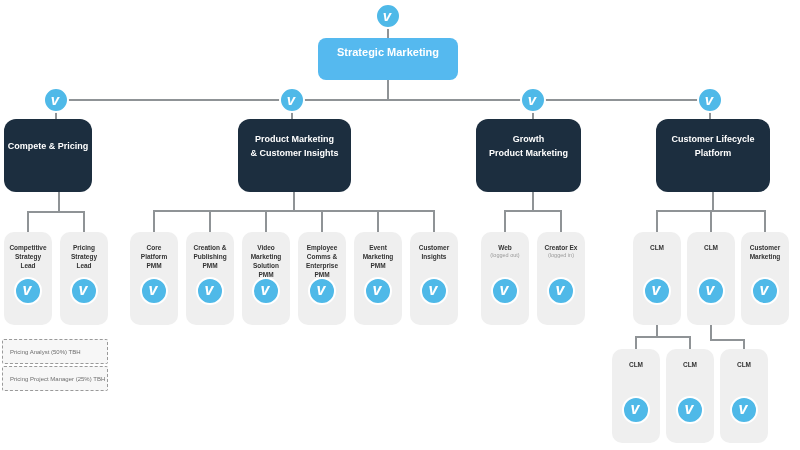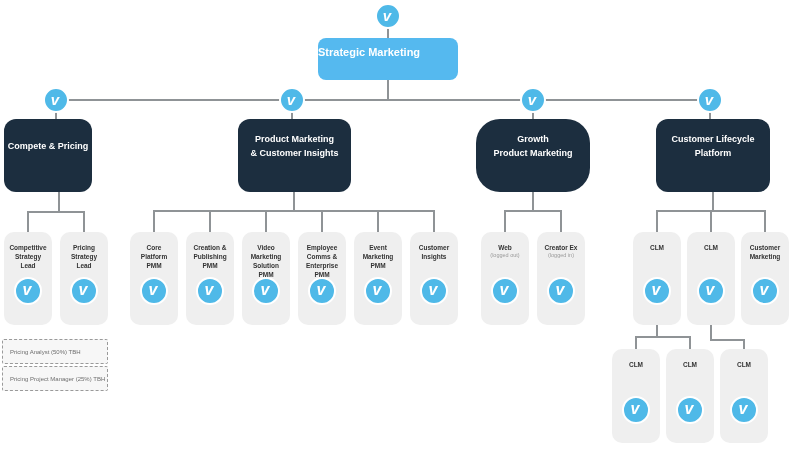--- a/index.html
+++ b/index.html
@@ -9,21 +9,21 @@
   .logo{position:absolute;width:22px;height:22px;border-radius:50%;
         background:#4FB9E8;border:2px solid #fff;display:flex;align-items:center;justify-content:center;}
   .logo span{color:#fff;font-weight:bold;font-style:italic;font-size:15px;line-height:1;
              transform:translate(-1px,-1px);}
   .node-logo{position:absolute;left:50%;transform:translateX(-50%);top:45px;
              width:24px;height:24px;border-radius:50%;background:#4FB9E8;border:2px solid #fff;
              display:flex;align-items:center;justify-content:center;}
   .node-logo span{color:#fff;font-weight:bold;font-style:italic;font-size:16px;line-height:1;
                   transform:translate(-1px,-1px);}
   .root-box{position:absolute;left:318px;top:38px;width:140px;height:42px;border-radius:8px;
-            background:#55B9EF;color:#fff;font-weight:bold;font-size:11px;
+            background:#55B9EF;color:#fff;font-weight:bold;font-size:11px;text-align:center;
             box-sizing:border-box;padding-top:8px;}
   .dept{position:absolute;top:119px;height:73px;border-radius:12px;background:#1C2E3F;
         color:#fff;display:flex;flex-direction:column;align-items:center;justify-content:center;
         box-sizing:border-box;padding-bottom:18px;}
   .dept .dl{display:block;font-weight:bold;font-size:9px;line-height:1.45;text-align:center;}
   .node{position:absolute;top:232px;width:48px;height:93px;border-radius:10px;background:#EFEFEF;
         box-sizing:border-box;}
   .node2{top:349px;height:94px;}
   .node2 .node-logo{top:47px;}
   .node-title{padding:11px 3px 0 3px;text-align:center;font-weight:bold;font-size:6.5px;
@@ -100,21 +100,21 @@
   </div>
 
   <div class="dept" style="left:4px;width:88px;">
     <span class="dl">Compete &amp; Pricing</span>
     <span class="dl"></span>
   </div>
   <div class="dept" style="left:238px;width:113px;">
     <span class="dl">Product Marketing</span>
     <span class="dl">&amp; Customer Insights</span>
   </div>
-  <div class="dept" style="left:476px;width:114px;border-radius:24px;">
+  <div class="dept" style="left:476px;width:105px;">
     <span class="dl">Growth</span>
     <span class="dl">Product Marketing</span>
   </div>
   <div class="dept" style="left:656px;width:114px;">
     <span class="dl">Customer Lifecycle</span>
     <span class="dl">Platform</span>
   </div>
 
   <div class="node" style="left:4px;">
     <div class="node-title">Competitive Strategy Lead</div>

